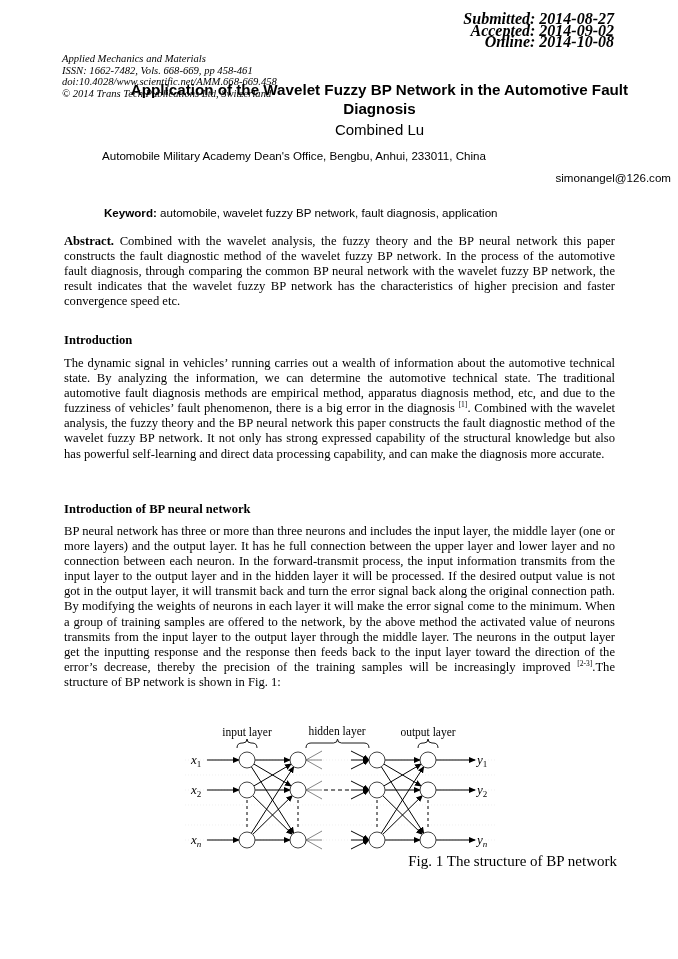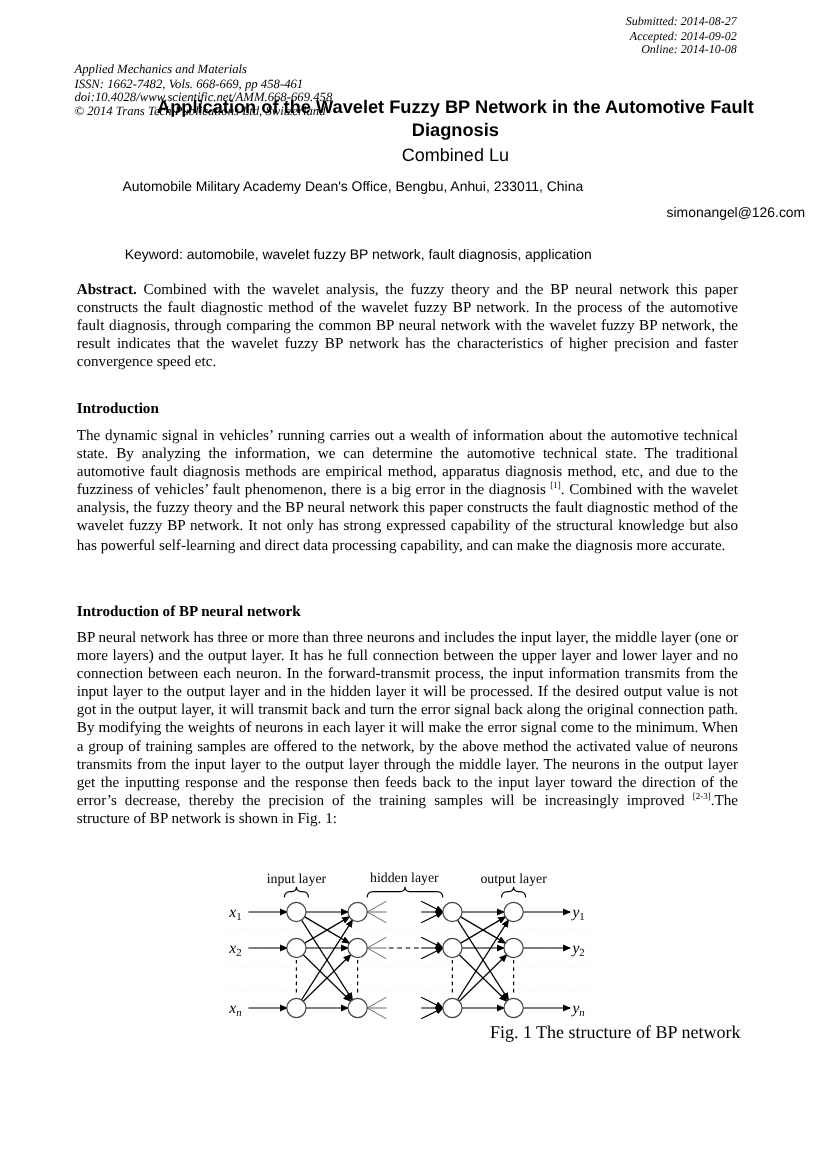--- a/index.html
+++ b/index.html
@@ -1,26 +1,26 @@
 <!DOCTYPE html>
 <html><head>
 <meta charset="utf-8">
 <style>
   html, body { margin: 0; padding: 0; background: #ffffff; }
   body { width: 678px; height: 959px; position: relative; overflow: hidden; color: #000; }
   .serif { font-family: "Liberation Serif", "DejaVu Serif", serif; }
   .sans { font-family: "Liberation Sans", "DejaVu Sans", sans-serif; margin-left: 40px; }
   .hdr-left { position: absolute; left: 62px; top: 13px; font-size: 10.6px; line-height: 11.6px; font-style: italic; margin-top: 40px; }
-  .hdr-right { position: absolute; right: 64px; top: 13px; font-size: 10px; line-height: 11.6px; font-style: italic; text-align: right; }
+  .hdr-right { position: absolute; right: 64px; top: 13px; font-size: 16px; line-height: 11.6px; font-style: italic; text-align: right; font-weight: bold; }
   .title { position: absolute; left: 62px; width: 555px; top: 80px; font-size: 15.2px; line-height: 19px; font-weight: bold; text-align: center; }
   .author { position: absolute; left: 62px; width: 555px; top: 121px; font-size: 15px; text-align: center; }
   .affil { position: absolute; left: 62px; width: 555px; top: 149px; font-size: 11.6px; }
   .email { position: absolute; left: 76px; width: 555px; top: 171px; font-size: 11.6px; text-align: right; }
   .keyword { position: absolute; left: 64px; top: 206px; font-size: 11.6px; }
-  .keyword b { font-weight: normal; }
+  .keyword b { font-weight: bold; }
   .para { position: absolute; left: 64px; width: 551px; font-size: 12.6px; line-height: 15.1px; text-align: justify; }
   .heading { position: absolute; left: 64px; font-size: 12.6px; font-weight: bold; }
   sup { font-size: 7.5px; vertical-align: 5px; line-height: 0; }
   .fig { position: absolute; left: 185px; top: 723px; width: 310px; height: 130px; }
   .caption { position: absolute; left: 62px; width: 555px; top: 853px; font-size: 15px; text-align: right; }
 </style>
 </head>
 <body>
 
 <div class="hdr-left serif">

